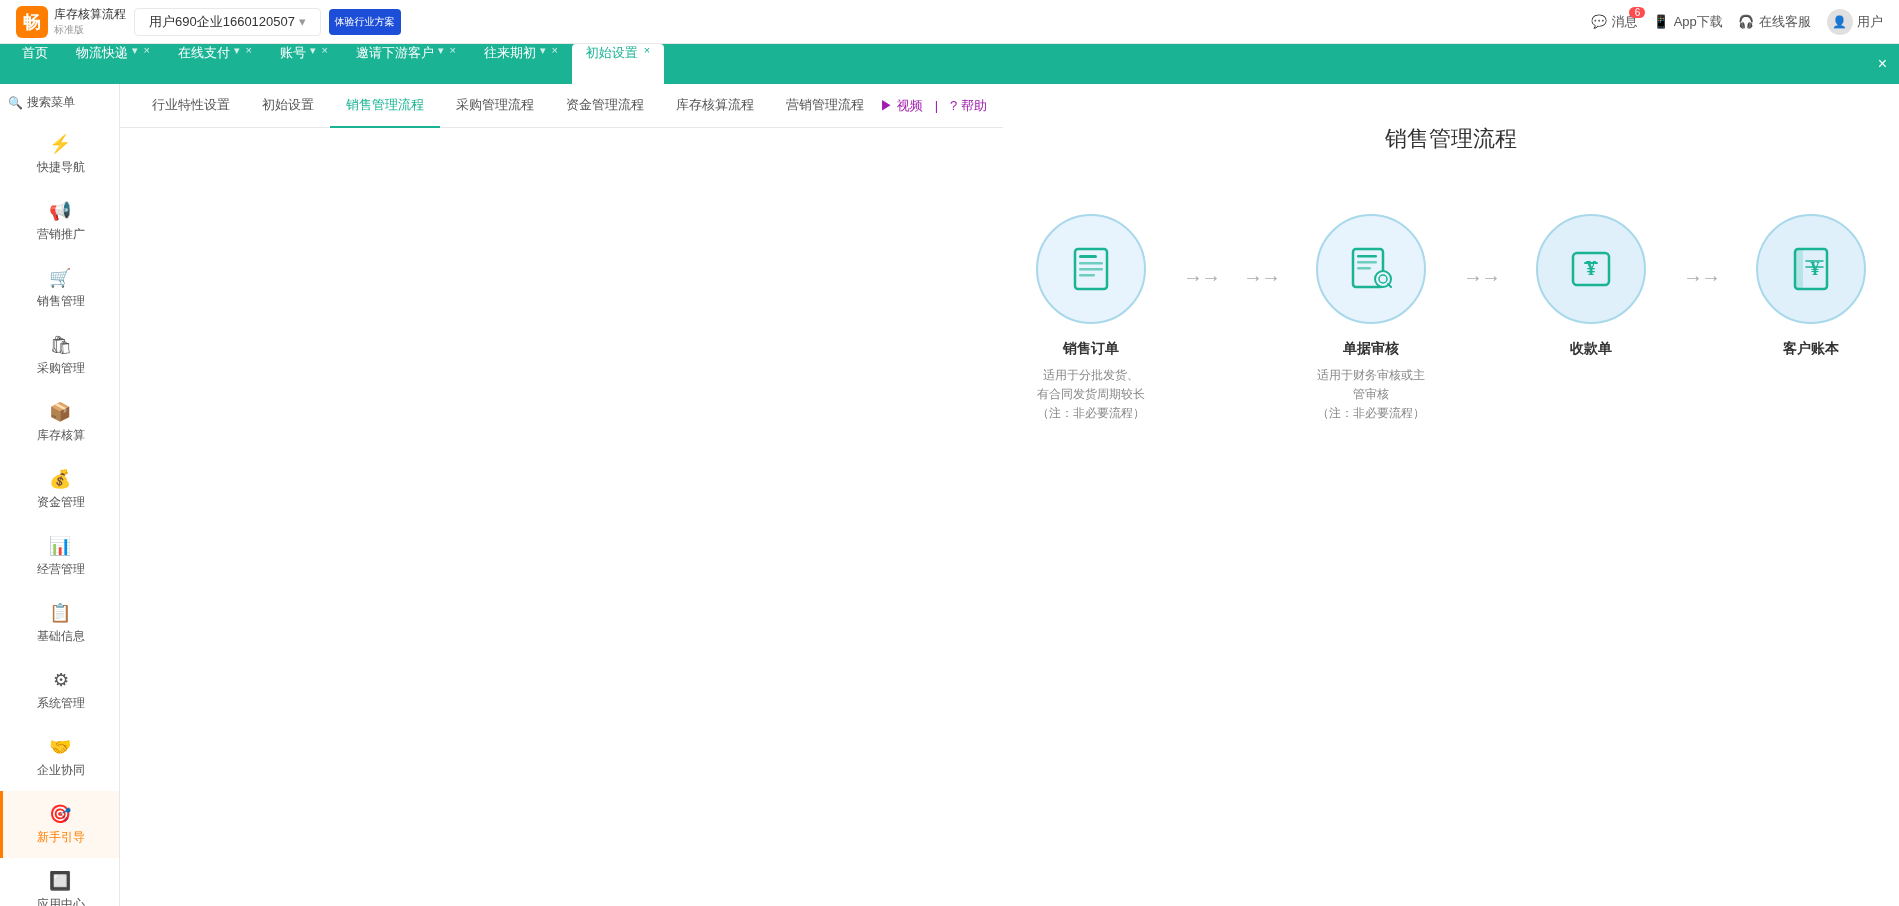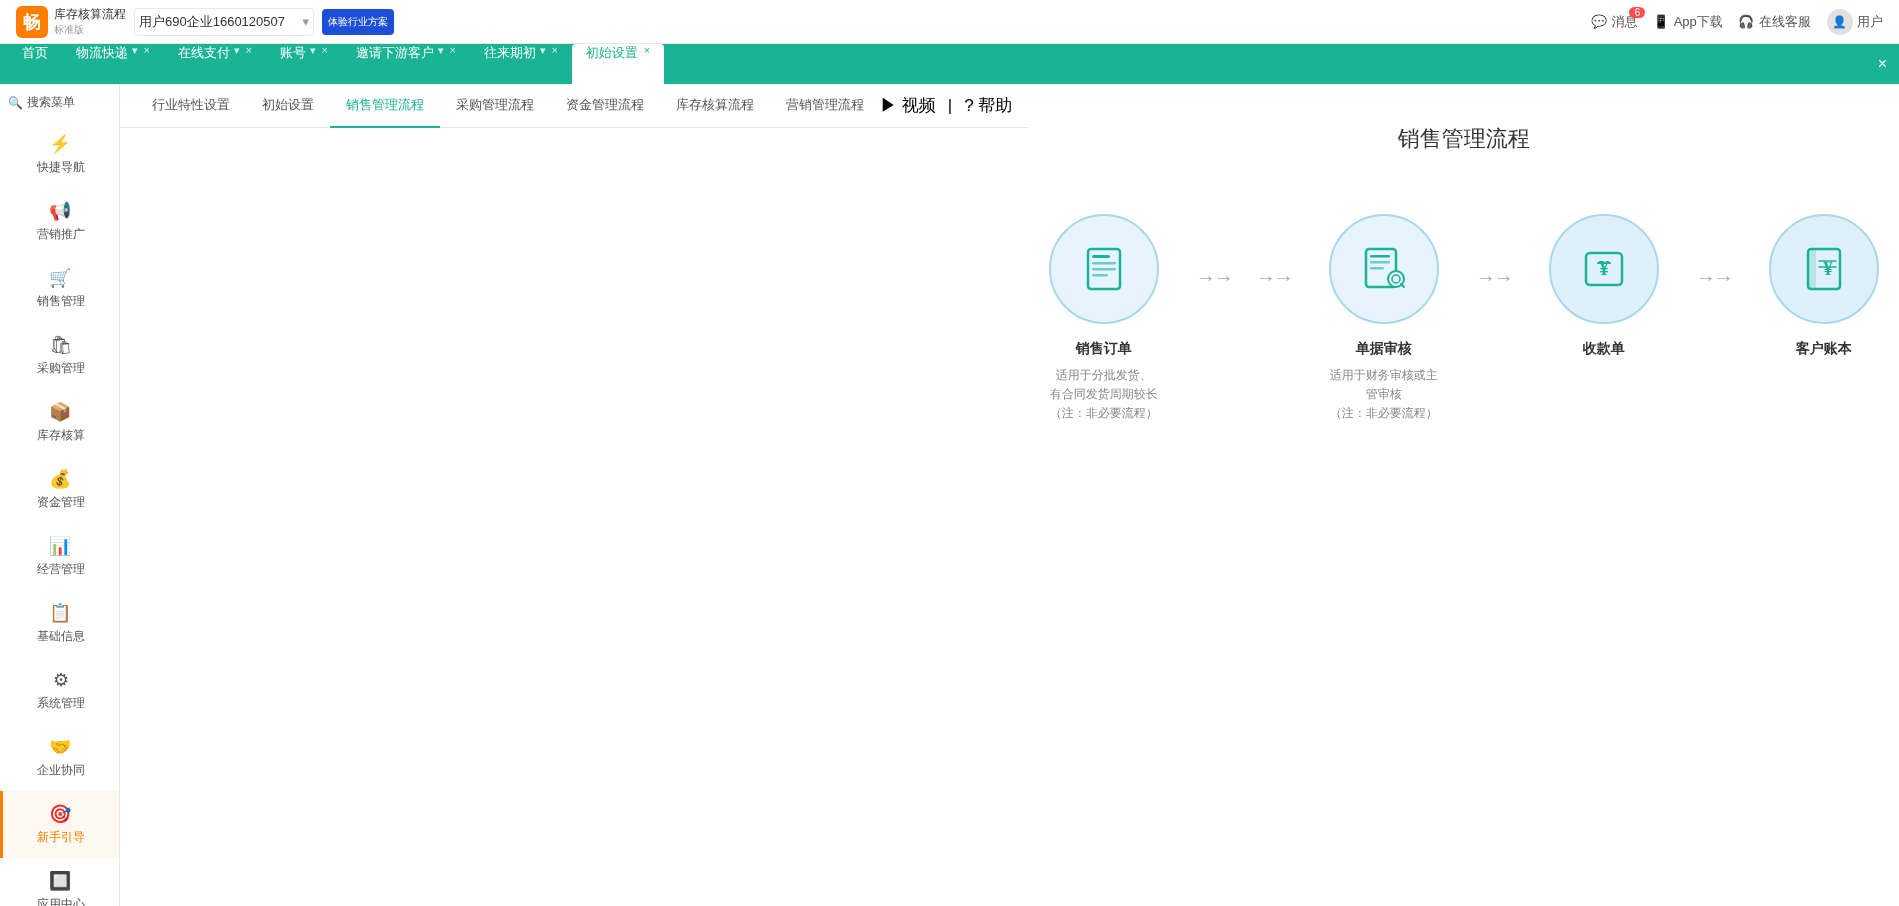--- a/index.html
+++ b/index.html
@@ -10,22 +10,22 @@
       display: flex; align-items: center; justify-content: space-between;
       background: #fff; padding: 0 16px; height: 44px; border-bottom: 1px solid #e8e8e8;
       flex-shrink: 0;
     }
     .top-header-left { display: flex; align-items: center; gap: 8px; }
     .logo-area { display: flex; align-items: center; gap: 6px; width: 110px; }
     .logo-icon { width: 32px; height: 32px; background: #ff7e00; border-radius: 6px; display: flex; align-items: center; justify-content: center; color: #fff; font-size: 18px; font-weight: bold; }
     .logo-text { font-size: 12px; color: #333; line-height: 1.3; }
     .logo-text .sub { color: #999; font-size: 10px; }
     .user-selector {
-      display: flex; align-items: center; gap: 16px; border: 1px solid #e8e8e8;
-      border-radius: 4px; padding: 4px 4px; cursor: pointer; color: #333; font-size: 13px; min-width: 180px;
+      display: flex; align-items: center; gap: 4px; border: 1px solid #e8e8e8;
+      border-radius: 4px; padding: 4px 14px; cursor: pointer; color: #333; font-size: 13px; min-width: 180px;
     }
     .user-selector .arrow { color: #999; margin-left: auto; }
     .trial-btn {
       background: #1d4ed8; color: #fff; border: none; border-radius: 4px;
       padding: 6px 6px; cursor: pointer; font-size: 10px;
     }
     .top-header-right { display: flex; align-items: center; gap: 16px; color: #555; font-size: 13px; }
     .top-header-right .icon-item { display: flex; align-items: center; gap: 4px; cursor: pointer; position: relative; }
     .badge { background: #ff4d4f; color: #fff; border-radius: 10px; font-size: 10px; padding: 0 4px; position: absolute; top: -6px; right: -8px; min-width: 16px; text-align: center; }
     .avatar { width: 26px; height: 26px; background: #e0e0e0; border-radius: 50%; display: flex; align-items: center; justify-content: center; font-size: 12px; color: #555; }
@@ -68,21 +68,21 @@
     
     .sub-tabs {
       display: flex; align-items: center; padding: 0 16px; border-bottom: 1px solid #e8e8e8;
       background: #fff; flex-shrink: 0; height: 44px;
     }
     .sub-tab {
       padding: 0 16px; height: 44px; display: flex; align-items: center; cursor: pointer;
       font-size: 13px; color: #555; border-bottom: 2px solid transparent; white-space: nowrap;
     }
     .sub-tab.active { color: #1ab394; border-bottom-color: #1ab394; font-weight: 500; }
-    .sub-tab-right { margin-left: auto; display: flex; align-items: center; gap: 12px; color: #000000; font-size: 17px; }
+    .sub-tab-right { margin-left: auto; display: flex; align-items: center; gap: 12px; color: #a21caf; font-size: 13px; }
 
     
     .process-content { flex: 1; overflow-y: auto; padding: 40px 20px; display: flex; flex-direction: column; align-items: center; }
     .process-title { font-size: 22px; color: #333; margin-bottom: 60px; }
 
     .flow-container { display: flex; align-items: flex-start; justify-content: center; gap: 0; }
     .flow-step { display: flex; flex-direction: column; align-items: center; width: 160px; }
     .flow-circle {
       width: 110px; height: 110px; border-radius: 50%; border: 2px solid #a8d8ea;
       background: #e8f4fd; display: flex; align-items: center; justify-content: center;

